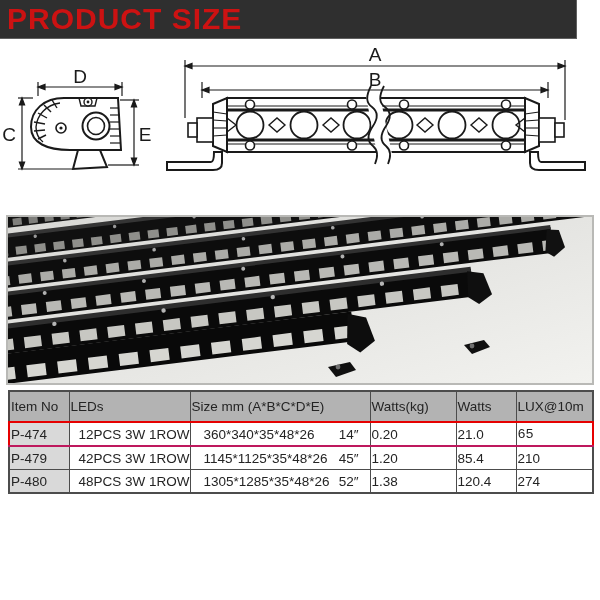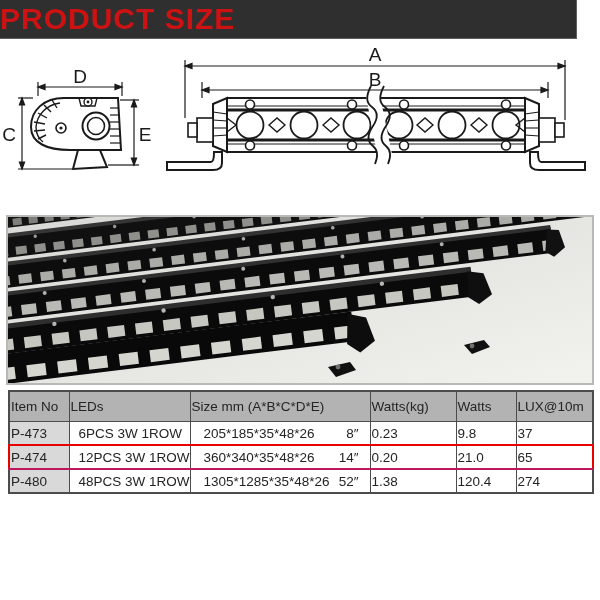--- a/index.html
+++ b/index.html
@@ -9,21 +9,21 @@
     font-family:"Liberation Sans","DejaVu Sans",sans-serif;
   }
   
   .titlebar{
     position:absolute;left:0;top:0;width:576px;height:38px;
     background:#2f2f2f;border:1px solid #606060;border-left:none;border-top:none;
     display:flex;align-items:center;
   }
   .titlebar .t{
     color:#cc1212;font-size:30px;font-weight:800;letter-spacing:1px;
-    line-height:38px;white-space:nowrap;
+    padding-left:7px;line-height:38px;white-space:nowrap;
   }
   
   .diagram{position:absolute;left:0;top:40px;width:600px;height:175px;background:#fff;}
   .diagram text{font-family:"Liberation Sans","DejaVu Sans",sans-serif;fill:#1a1a1a;}
   
   .photo{
     position:absolute;left:6px;top:215px;width:584px;height:166px;
     border:2px solid #b9b9b6;background:#e4e4e1;overflow:hidden;
   }
   
@@ -34,21 +34,21 @@
     font-size:13.5px;color:#242424;overflow:hidden;white-space:nowrap;
   }
   table{border:2px solid #4c4c4c;}
   th{background:#b3b3b3;font-weight:400;height:27px;}
   td{height:20px;background:#ffffff;}
   td.item{background:#d9d9d9;}
   td.leds{text-align:left;padding-left:9px;}
   td.size .wrap{display:flex;justify-content:space-between;padding:0 10px 0 12px;}
   tr.hl td{border-top:2px solid #e60000;border-bottom:2px solid #be185d;}
   tr.hl td:first-child{border-left:2px solid #e60000;}
-  tr.hl td:last-child{border-right:2px solid #e60000;}
+  tr.hl td:last-child{border-right:2px solid #e60000;font-family:Liberation Mono, monospace;}
   .c0{width:60px}.c1{width:121px}.c2{width:180px}.c3{width:86px}.c4{width:60px}.c5{width:77px}
 </style>
 </head>
 <body>
 
 <div class="titlebar">
   <div class="t">PRODUCT SIZE</div>
 </div>
 
 <svg class="diagram" viewBox="0 0 600 175">
@@ -300,45 +300,45 @@
       <tr>
         <th>Item No</th>
         <th>LEDs</th>
         <th>Size mm (A*B*C*D*E)</th>
         <th>Watts(kg)</th>
         <th>Watts</th>
         <th>LUX@10m</th>
       </tr>
     </thead>
     <tbody>
-      <tr>
-        <td class="item">P-473</td>
-        <td class="leds">6PCS 3W 1ROW</td>
-        <td class="size">
-            <div class="wrap">
-              <span>205*185*35*48*26</span>
-              <span>8″</span>
-            </div>
-          </td>
-        <td>0.23</td>
-        <td>9.8</td>
-        <td>37</td>
-      </tr>
       <tr class="hl">
         <td class="item">P-474</td>
         <td class="leds">12PCS 3W 1ROW</td>
         <td class="size">
             <div class="wrap">
               <span>360*340*35*48*26</span>
               <span>14″</span>
             </div>
           </td>
         <td>0.20</td>
         <td>21.0</td>
         <td>65</td>
+      </tr>
+      <tr>
+        <td class="item">P-479</td>
+        <td class="leds">42PCS 3W 1ROW</td>
+        <td class="size">
+            <div class="wrap">
+              <span>1145*1125*35*48*26</span>
+              <span>45″</span>
+            </div>
+          </td>
+        <td>1.20</td>
+        <td>85.4</td>
+        <td>210</td>
       </tr>
       <tr>
         <td class="item">P-480</td>
         <td class="leds">48PCS 3W 1ROW</td>
         <td class="size">
             <div class="wrap">
               <span>1305*1285*35*48*26</span>
               <span>52″</span>
             </div>
           </td>

